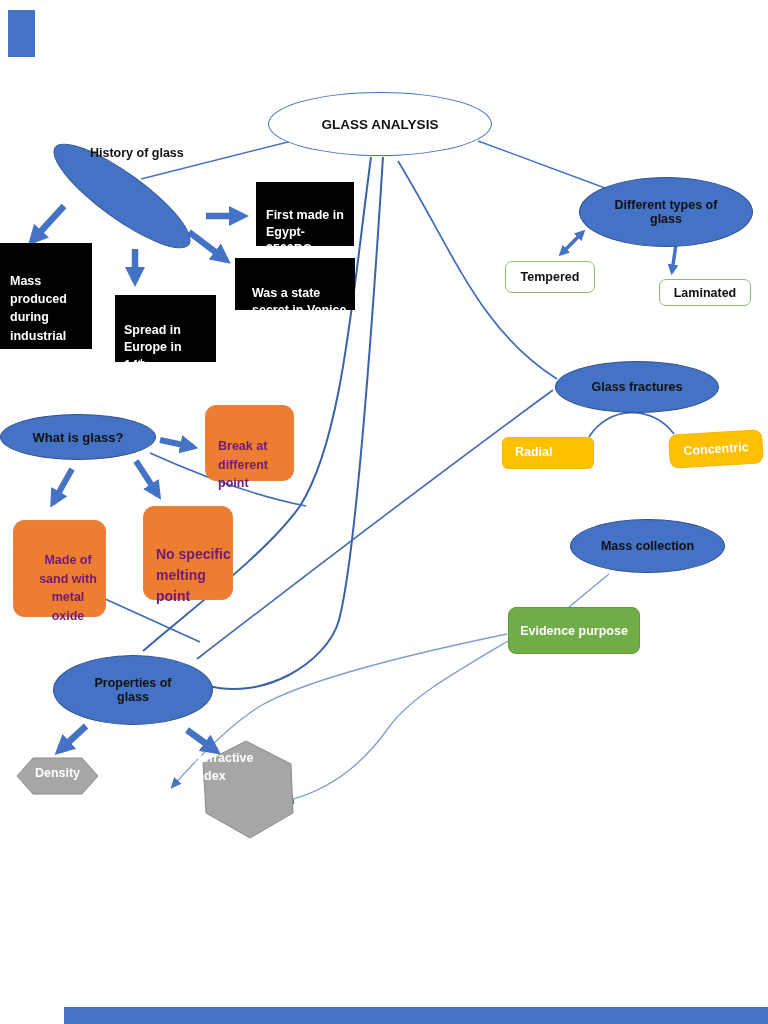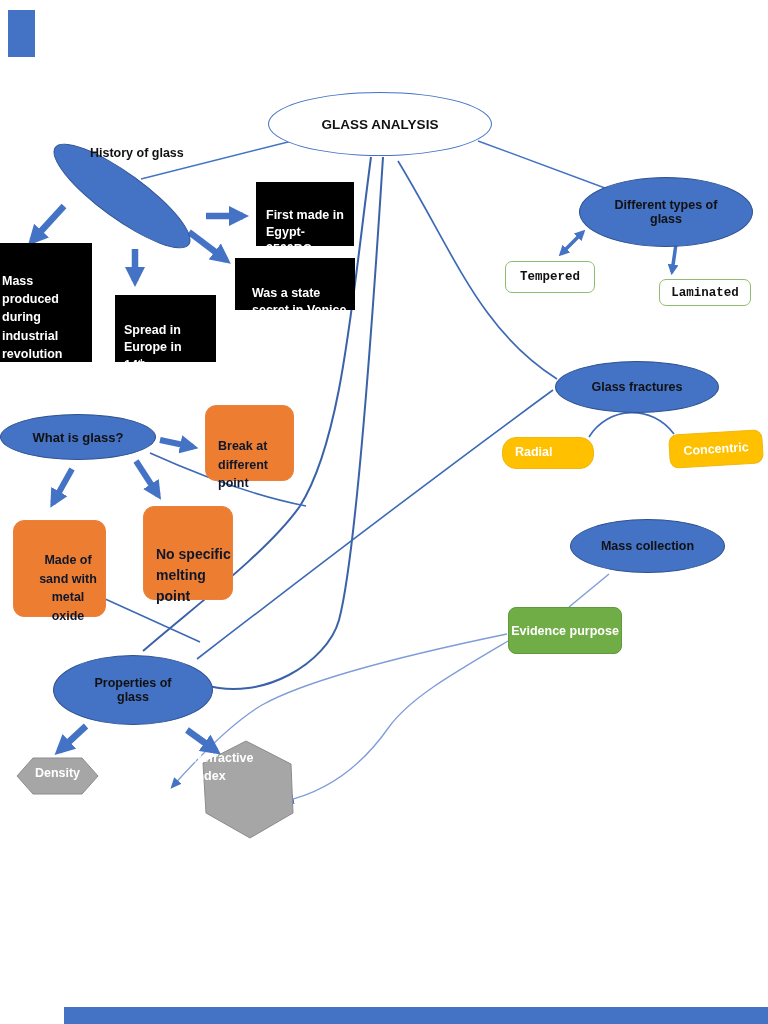--- a/index.html
+++ b/index.html
@@ -8,27 +8,27 @@
   .abs{position:absolute;box-sizing:border-box;}
   .lbl{font-weight:bold;white-space:pre-line;}
   
   .ellipse{border-radius:50%;display:flex;align-items:center;justify-content:center;
            text-align:center;}
   .blue-ellipse{background:#4472C4;border:1.5px solid #2F528F;color:#111;}
   .root-ellipse{background:#ffffff;border:1.6px solid #4472C4;color:#111;}
   
   .black-box{background:#000;color:#fff;font-weight:bold;white-space:pre-line;}
   .orange-box{background:#ED7D31;border:1px solid #E8823E;border-radius:11px;
-              color:#0f172a;font-weight:bold;white-space:pre-line;}
-  .gold-box{background:#FFC000;border:1px solid #EFB810;border-radius:14px;
+              color:#701a75;font-weight:bold;white-space:pre-line;}
+  .gold-box{background:#FFC000;border:1px solid #EFB810;border-radius:6px;
             color:#fff;font-weight:bold;}
   .green-box{background:#70AD47;border:1px solid #5E9A39;border-radius:8px;
              color:#fff;font-weight:bold;display:flex;align-items:center;justify-content:center;}
   .outline-box{background:#fff;border:1.5px solid #8FBC6E;border-radius:7px;color:#111;
-               font-weight:bold;display:flex;align-items:center;justify-content:center;font-family:Liberation Mono, monospace;}
+               font-weight:bold;display:flex;align-items:center;justify-content:center;}
   svg{position:absolute;left:0;top:0;}
   .deco{background:#4472C4;}
 </style>
 </head>
 <body>
 
 <svg width="768" height="1024" viewBox="0 0 768 1024">
   <defs>
     <marker id="mArrow" viewBox="0 0 10 10" refX="7" refY="5" markerWidth="3.1" markerHeight="3.1" orient="auto-start-reverse">
       <path d="M0,0 L10,5 L0,10 z" fill="#4472C4"></path>
@@ -73,21 +73,21 @@
 <div class="abs deco" style="left:8px;top:10px;width:27px;height:47px;"></div>
 <div class="abs deco" style="left:64px;top:1007px;width:704px;height:17px;"></div>
 
 <div class="abs ellipse root-ellipse" style="left:268px;top:92px;width:224px;height:64px;font-size:13.5px;">
   <span class="lbl">GLASS ANALYSIS</span>
 </div>
 
 <div class="abs" style="left:39px;top:173px;width:166px;height:46px;background:#4472C4;border:1px solid #2F528F;border-radius:50%;transform:rotate(36deg);"></div>
 <div class="abs lbl" style="left:78px;top:146px;font-size:12.5px;color:#111;padding-left:12px;">History of glass</div>
 
-<div class="abs black-box" style="left:0px;top:243px;width:92px;height:119px;padding:11px 0 0 2px;font-size:12.5px;line-height:1.45;">
+<div class="abs black-box" style="left:0px;top:243px;width:92px;height:106px;padding:11px 0 0 10px;font-size:12.5px;line-height:1.45;">
   <span>Mass
 produced
 during
 industrial
 revolution</span>
 </div>
 
 <div class="abs black-box" style="left:115px;top:295px;width:101px;height:67px;padding:9px 14px 0 9px;font-size:12.5px;line-height:1.4;">
   <span>Spread in
 Europe in 14ᵗʰ
@@ -142,21 +142,21 @@
 </div>
 <div class="abs orange-box" style="left:143px;top:506px;width:90px;height:94px;padding:16px 0 0 12px;font-size:14px;line-height:1.5;">
   <span>No specific
 melting
 point</span>
 </div>
 
 <div class="abs ellipse blue-ellipse" style="left:570px;top:519px;width:155px;height:54px;font-size:12.5px;">
   <span class="lbl">Mass collection</span>
 </div>
-<div class="abs green-box" style="left:508px;top:607px;width:114px;height:47px;font-size:12.5px;">
+<div class="abs green-box" style="left:508px;top:607px;width:132px;height:47px;font-size:12.5px;">
   <span>Evidence purpose</span>
 </div>
 
 <div class="abs ellipse blue-ellipse" style="left:53px;top:655px;width:160px;height:70px;font-size:12.5px;">
   <span class="lbl">Properties of
 glass</span>
 </div>
 <div class="abs lbl" style="left:17px;top:766px;width:81px;text-align:center;color:#fff;font-size:12.5px;">Density</div>
 <div class="abs lbl" style="left:193px;top:750px;width:90px;color:#fff;font-size:12.5px;line-height:1.4;text-align:left;">Refractive
 index</div>

